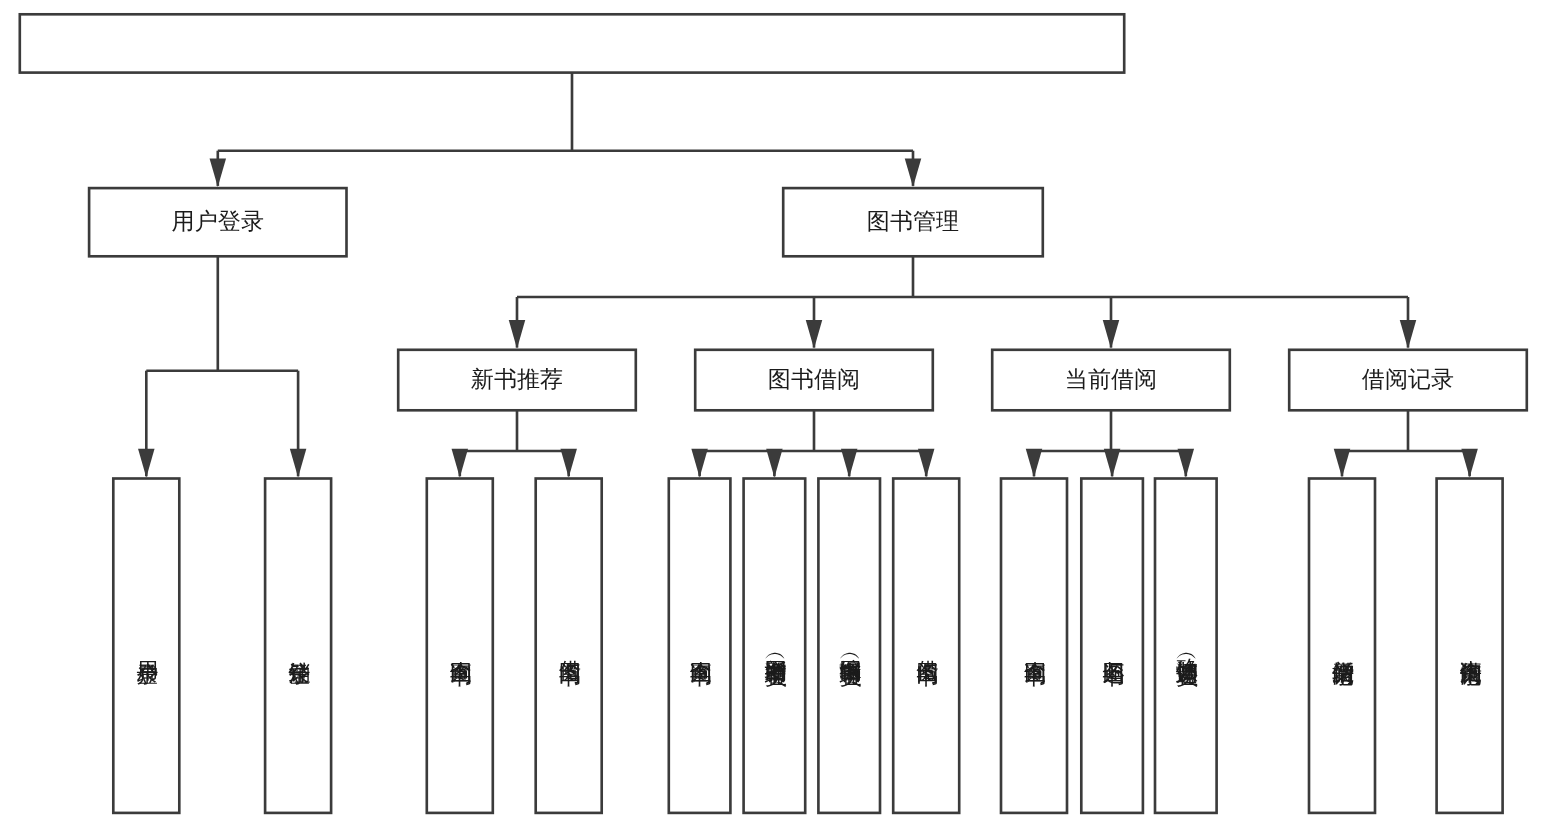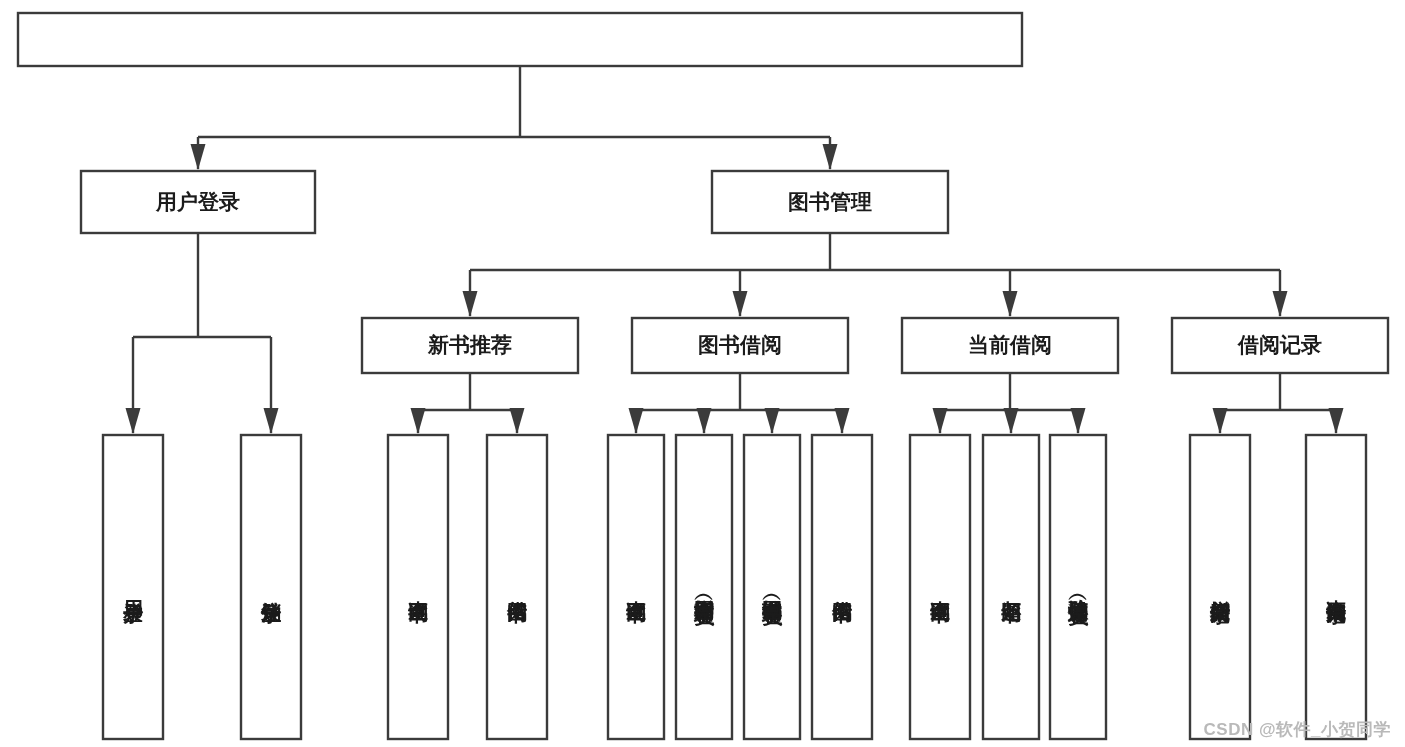--- a/index.html
+++ b/index.html
@@ -10,21 +10,20 @@
   }
   body {
     font-family: "Liberation Sans", "DejaVu Sans", sans-serif;
   }
   #diagram-root {
     position: relative;
     width: 1405px;
     height: 747px;
     background: #ffffff;
     overflow: hidden;
-    font-weight: bold;
   }
   svg.diagram-canvas {
     position: absolute;
     left: 0;
     top: 0;
     width: 1405px;
     height: 747px;
   }
   .node-box {
     fill: #ffffff;
@@ -208,15 +207,14 @@
         <span class="leaf-label-v">确认归还（管理员）</span>
       </div>
       <div class="leaf-label-wrap" style="left: 1190px; top: 435px; width: 60px; height: 304px;">
         <span class="leaf-label-v">新增借阅记录</span>
       </div>
       <div class="leaf-label-wrap" style="left: 1306px; top: 435px; width: 60px; height: 304px;">
         <span class="leaf-label-v">查询借阅记录</span>
       </div>
     </div>
 
-  <div class="watermark">CSDN @软件_小贺同学</div>
 
 </div>
 
 </body></html>

